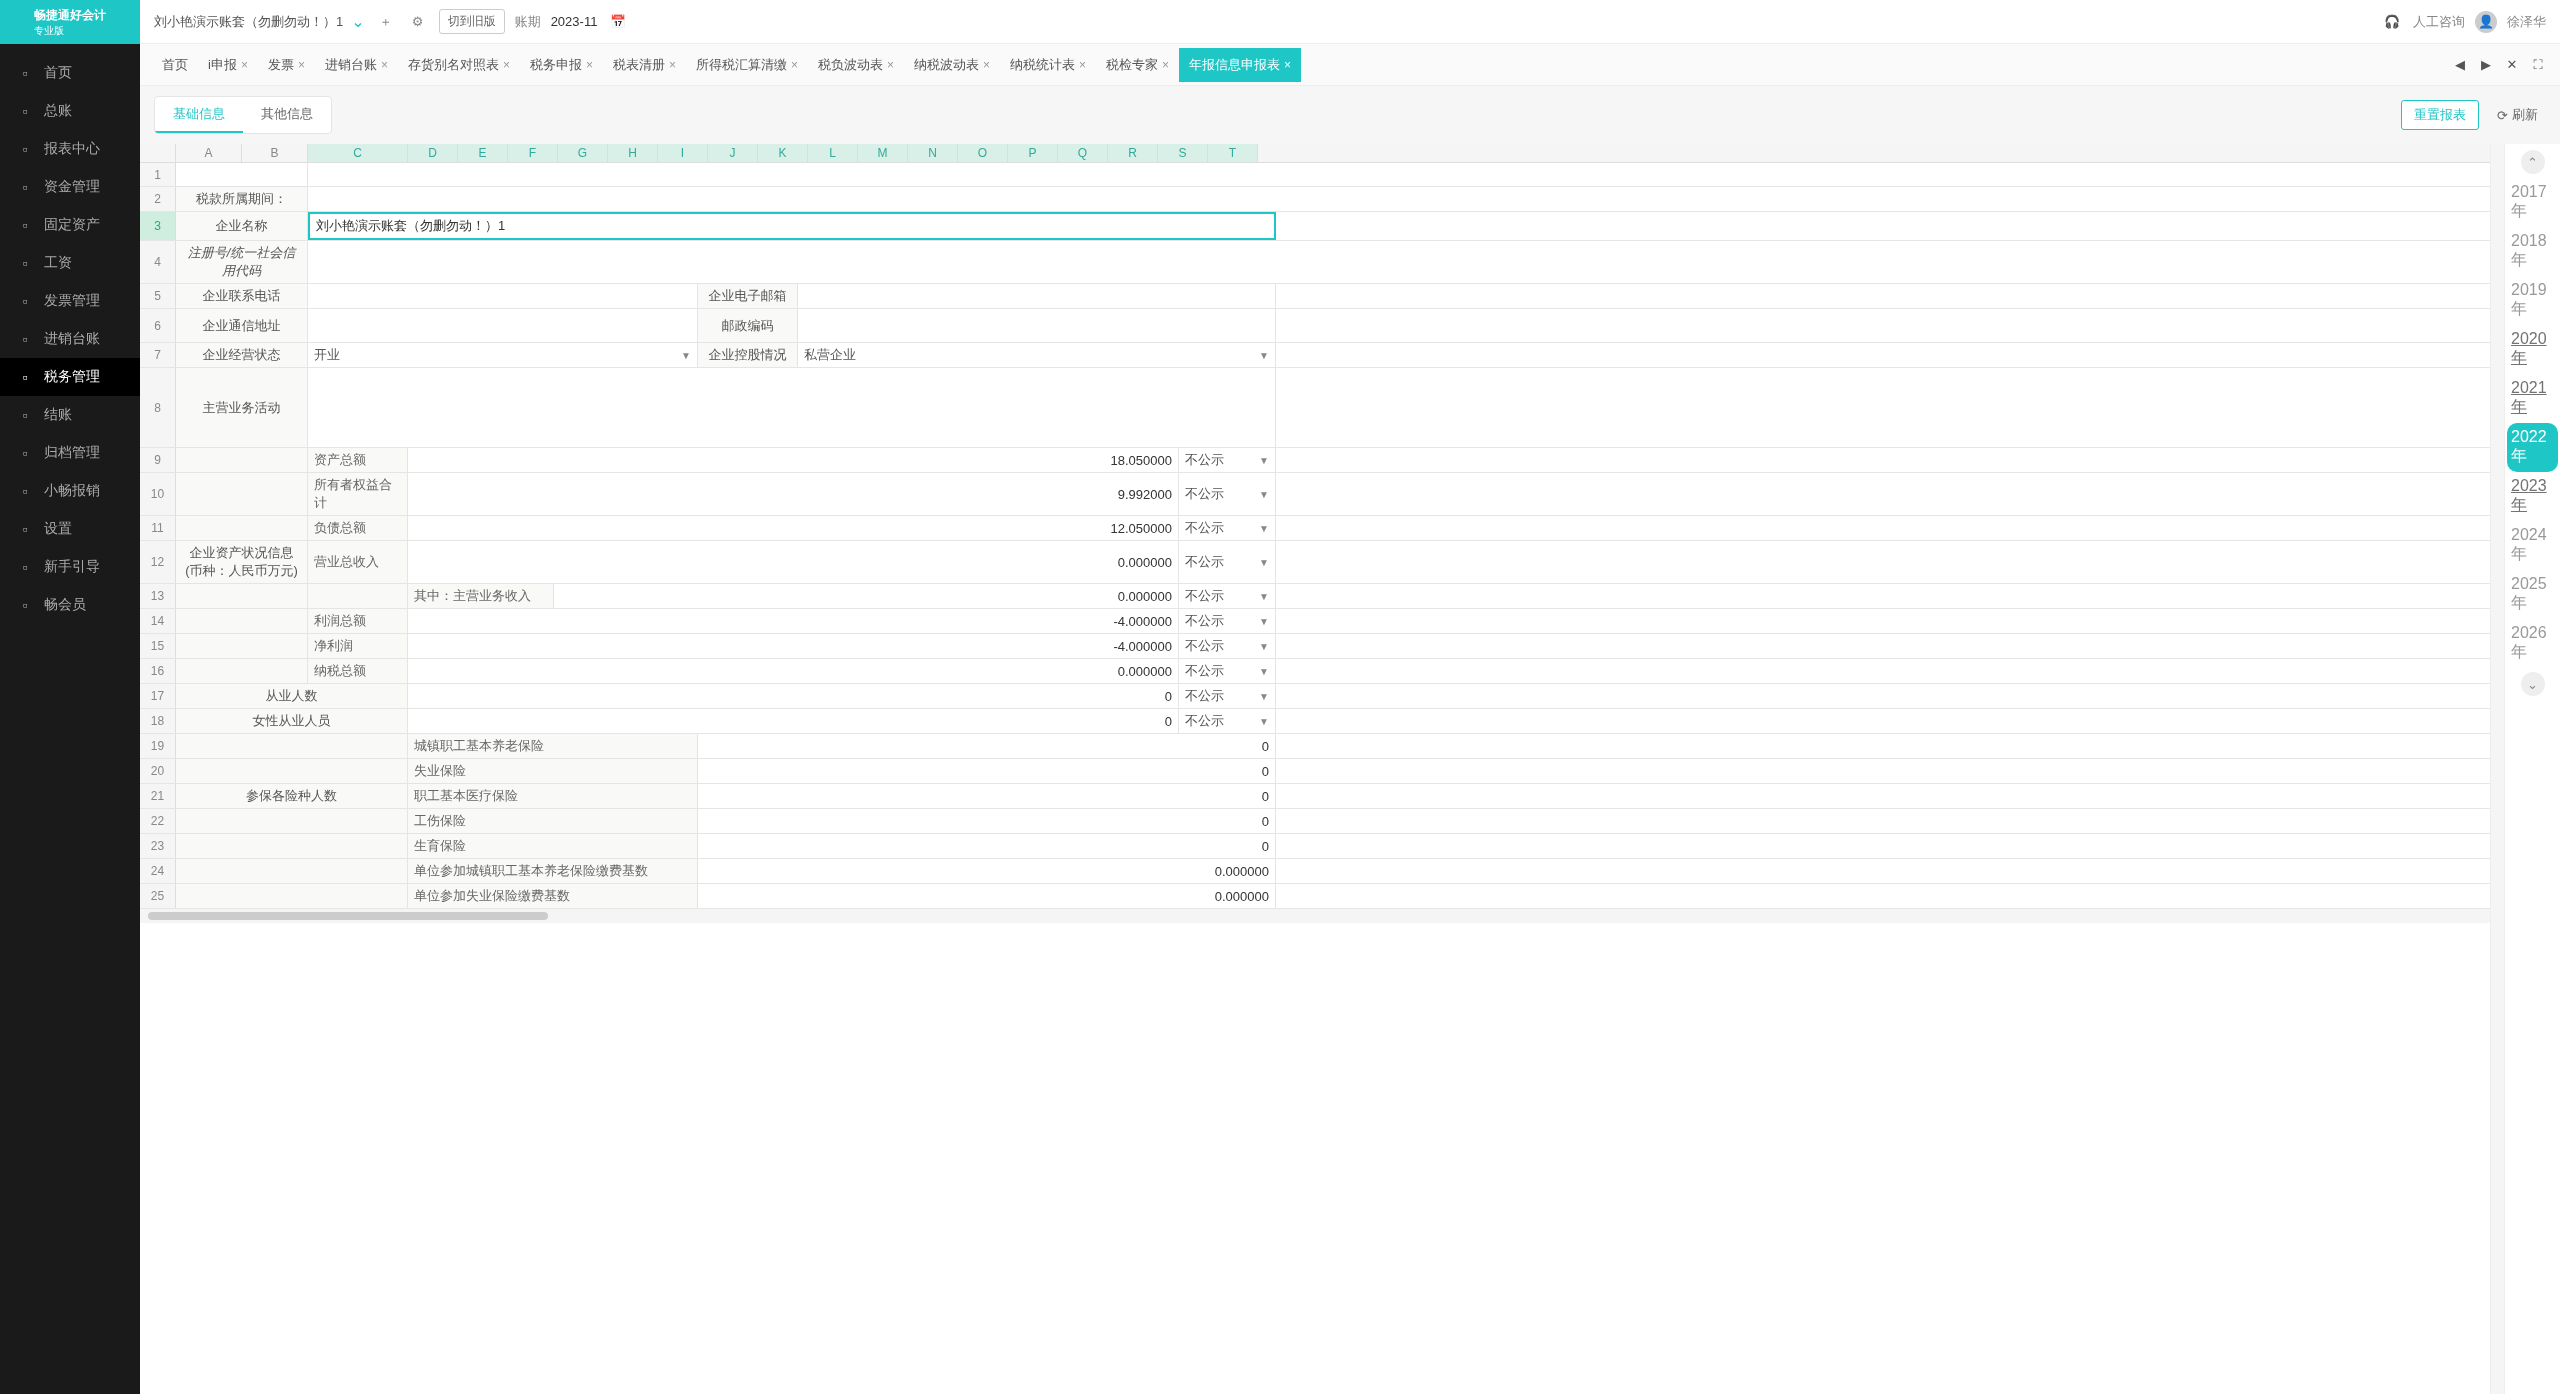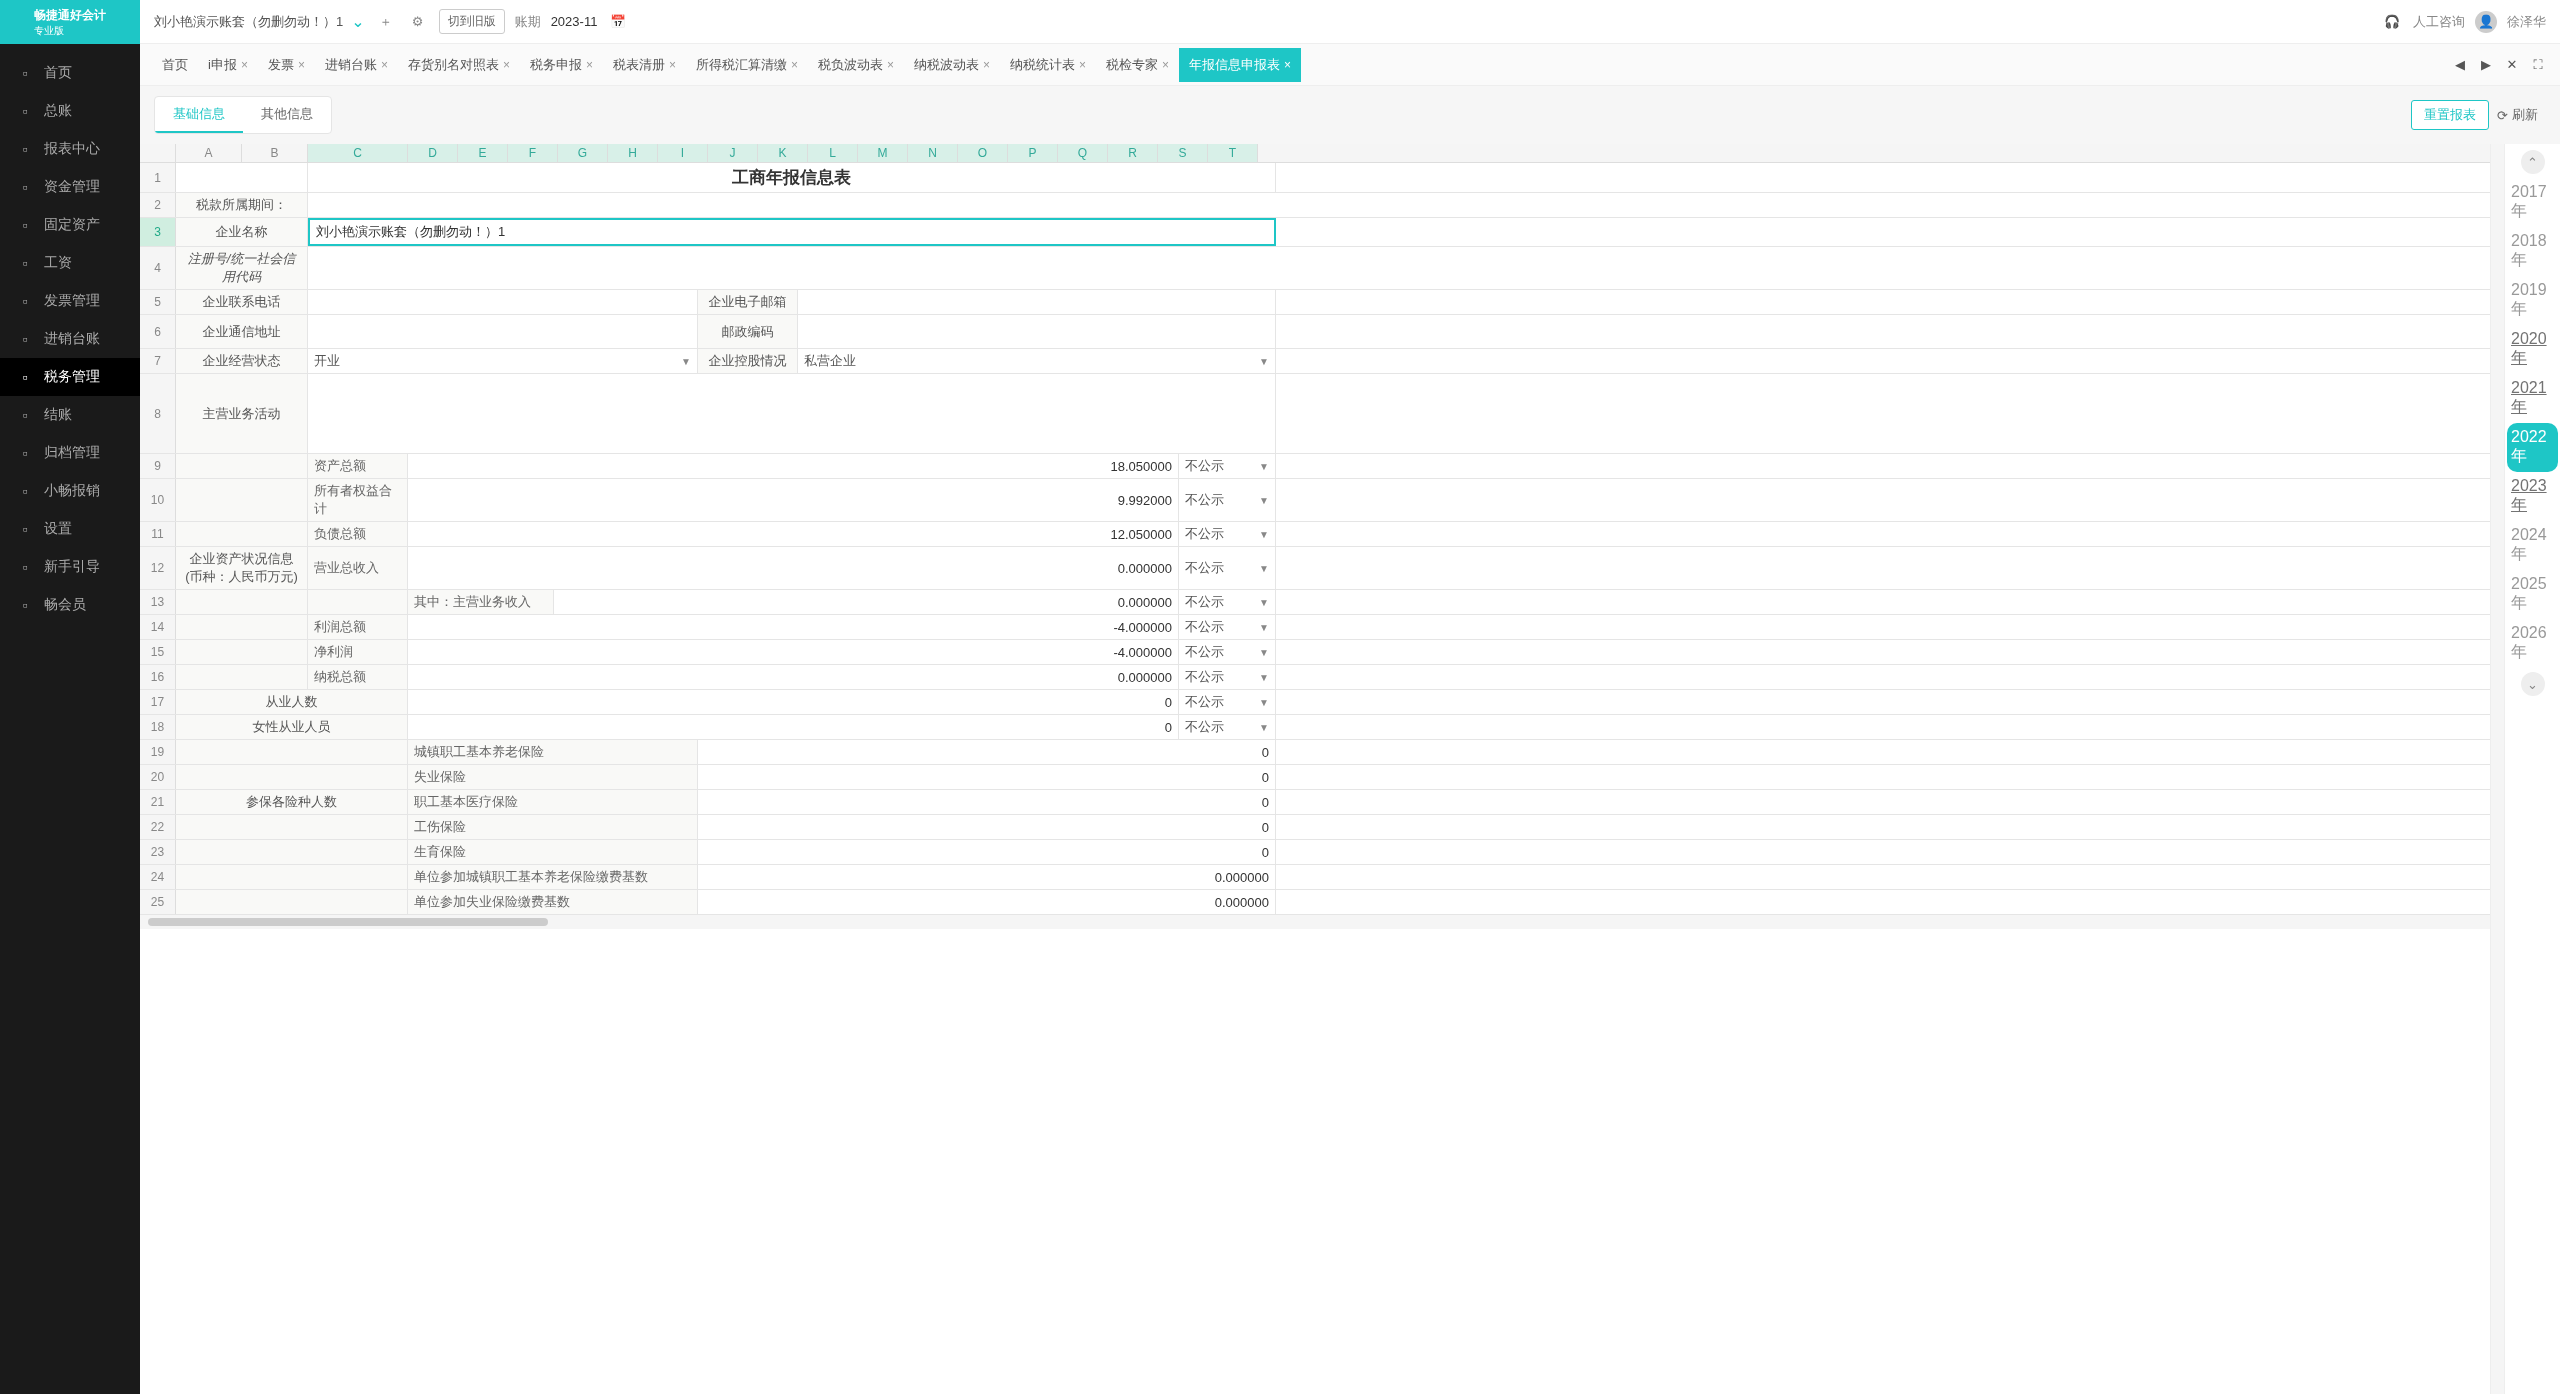--- a/index.html
+++ b/index.html
@@ -27,21 +27,21 @@
 .tab { padding: 8px 10px; color: #555; cursor: pointer; white-space: nowrap; display:flex; align-items:center; gap:4px; }
 .tab .x { color: #999; font-size: 12px; }
 .tab.active { background: #1ec6c6; color: #fff; }
 .tab.active .x { color: #fff; }
 .tabs-ctrl { margin-left: auto; display:flex; gap:6px; align-items:center; }
 .tabs-ctrl .ctl { width: 20px; text-align:center; cursor:pointer; color:#555; }
 .subbar { display:flex; align-items:center; padding: 10px 14px; background:#f6f6f6; }
 .subtabs { display:flex; background:#fff; border-radius:4px; overflow:hidden; border:1px solid #e5e5e5;}
 .subtab { padding: 8px 18px; cursor:pointer; color:#666; }
 .subtab.active { color:#1ec6c6; border-bottom:2px solid #1ec6c6; }
-.subbar-right { margin-left:auto; display:flex; }
+.subbar-right { margin-left:auto; display:flex; gap:10px; }
 .btn-reset { border:1px solid #1ec6c6; color:#1ec6c6; padding:5px 12px; border-radius:3px; cursor:pointer; background:#fff; font-size:13px;}
 .btn-refresh { color:#666; padding:5px 8px; cursor:pointer; display:flex; align-items:center; gap:4px;}
 .sheet-area { flex:1; display:flex; min-height:0; }
 .sheet-wrap { flex:1; overflow:auto; position:relative; }
 .col-hdr { display:flex; position:sticky; top:0; background:#f5f5f5; border-bottom:1px solid #ddd; z-index:2; }
 .col-hdr .rh { width:36px; background:#f5f5f5; border-right:1px solid #ddd; }
 .col-hdr .ch { text-align:center; color:#888; font-size:12px; padding:2px 0; border-right:1px solid #ddd; }
 .col-hdr .ch.sel { background:#d8f0e8; color:#3a9; }
 .grid { display:flex; flex-direction:column; }
 .row { display:flex; border-bottom:1px solid #e5e5e5; min-height:22px; }
@@ -258,21 +258,20 @@
             <div class="ch sel" style="width: 50px;">P</div>
             <div class="ch sel" style="width: 50px;">Q</div>
             <div class="ch sel" style="width: 50px;">R</div>
             <div class="ch sel" style="width: 50px;">S</div>
             <div class="ch sel" style="width: 50px;">T</div>
           </div>
         <div class="grid" id="grid">
             <div class="row" style="min-height: 24px;">
               <div class="rn">1</div>
               <div class="cell " style="width: 132px;"></div>
-              <div class="cell title-row" style="width: 968px;">工商年报信息表</div>
             </div>
             <div class="row">
               <div class="rn">2</div>
               <div class="cell lbl" style="width: 132px;">税款所属期间：</div>
             </div>
             <div class="row" style="min-height: 24px;">
               <div class="rn sel">3</div>
               <div class="cell lbl" style="width: 132px;">企业名称</div>
               <div class="cell val active-cell" style="width: 968px;">刘小艳演示账套（勿删勿动！）1</div>
             </div>

